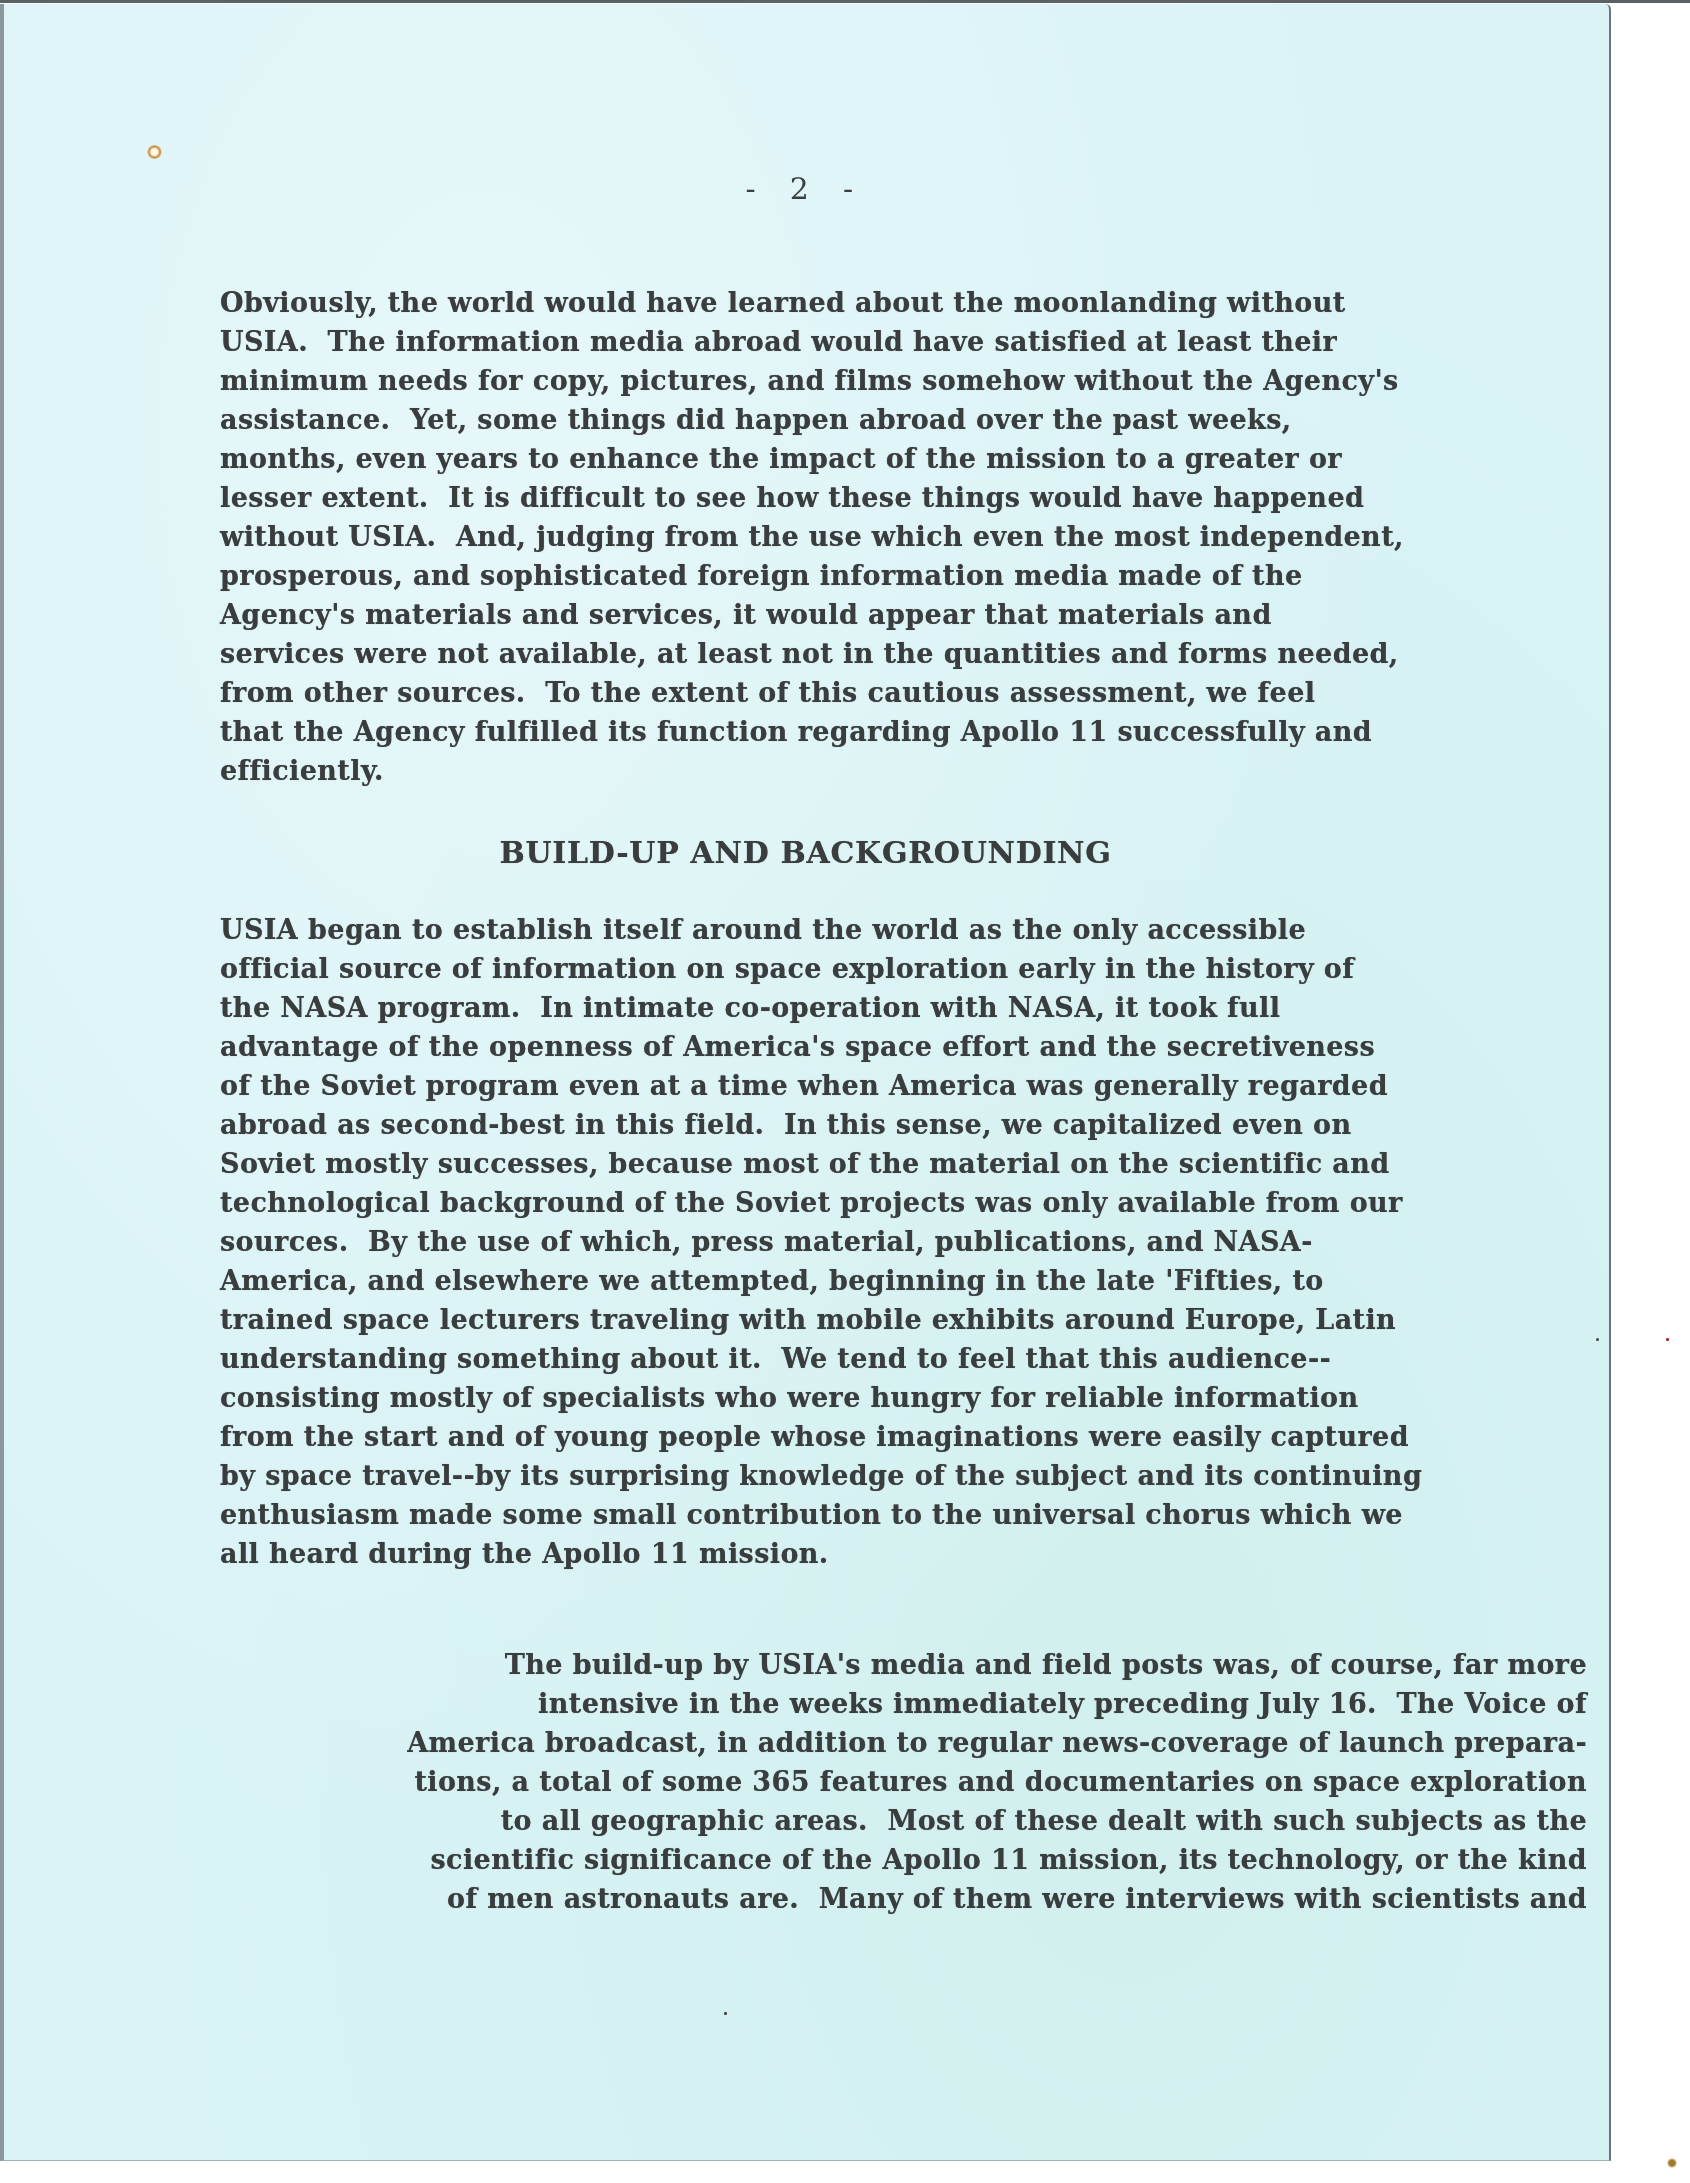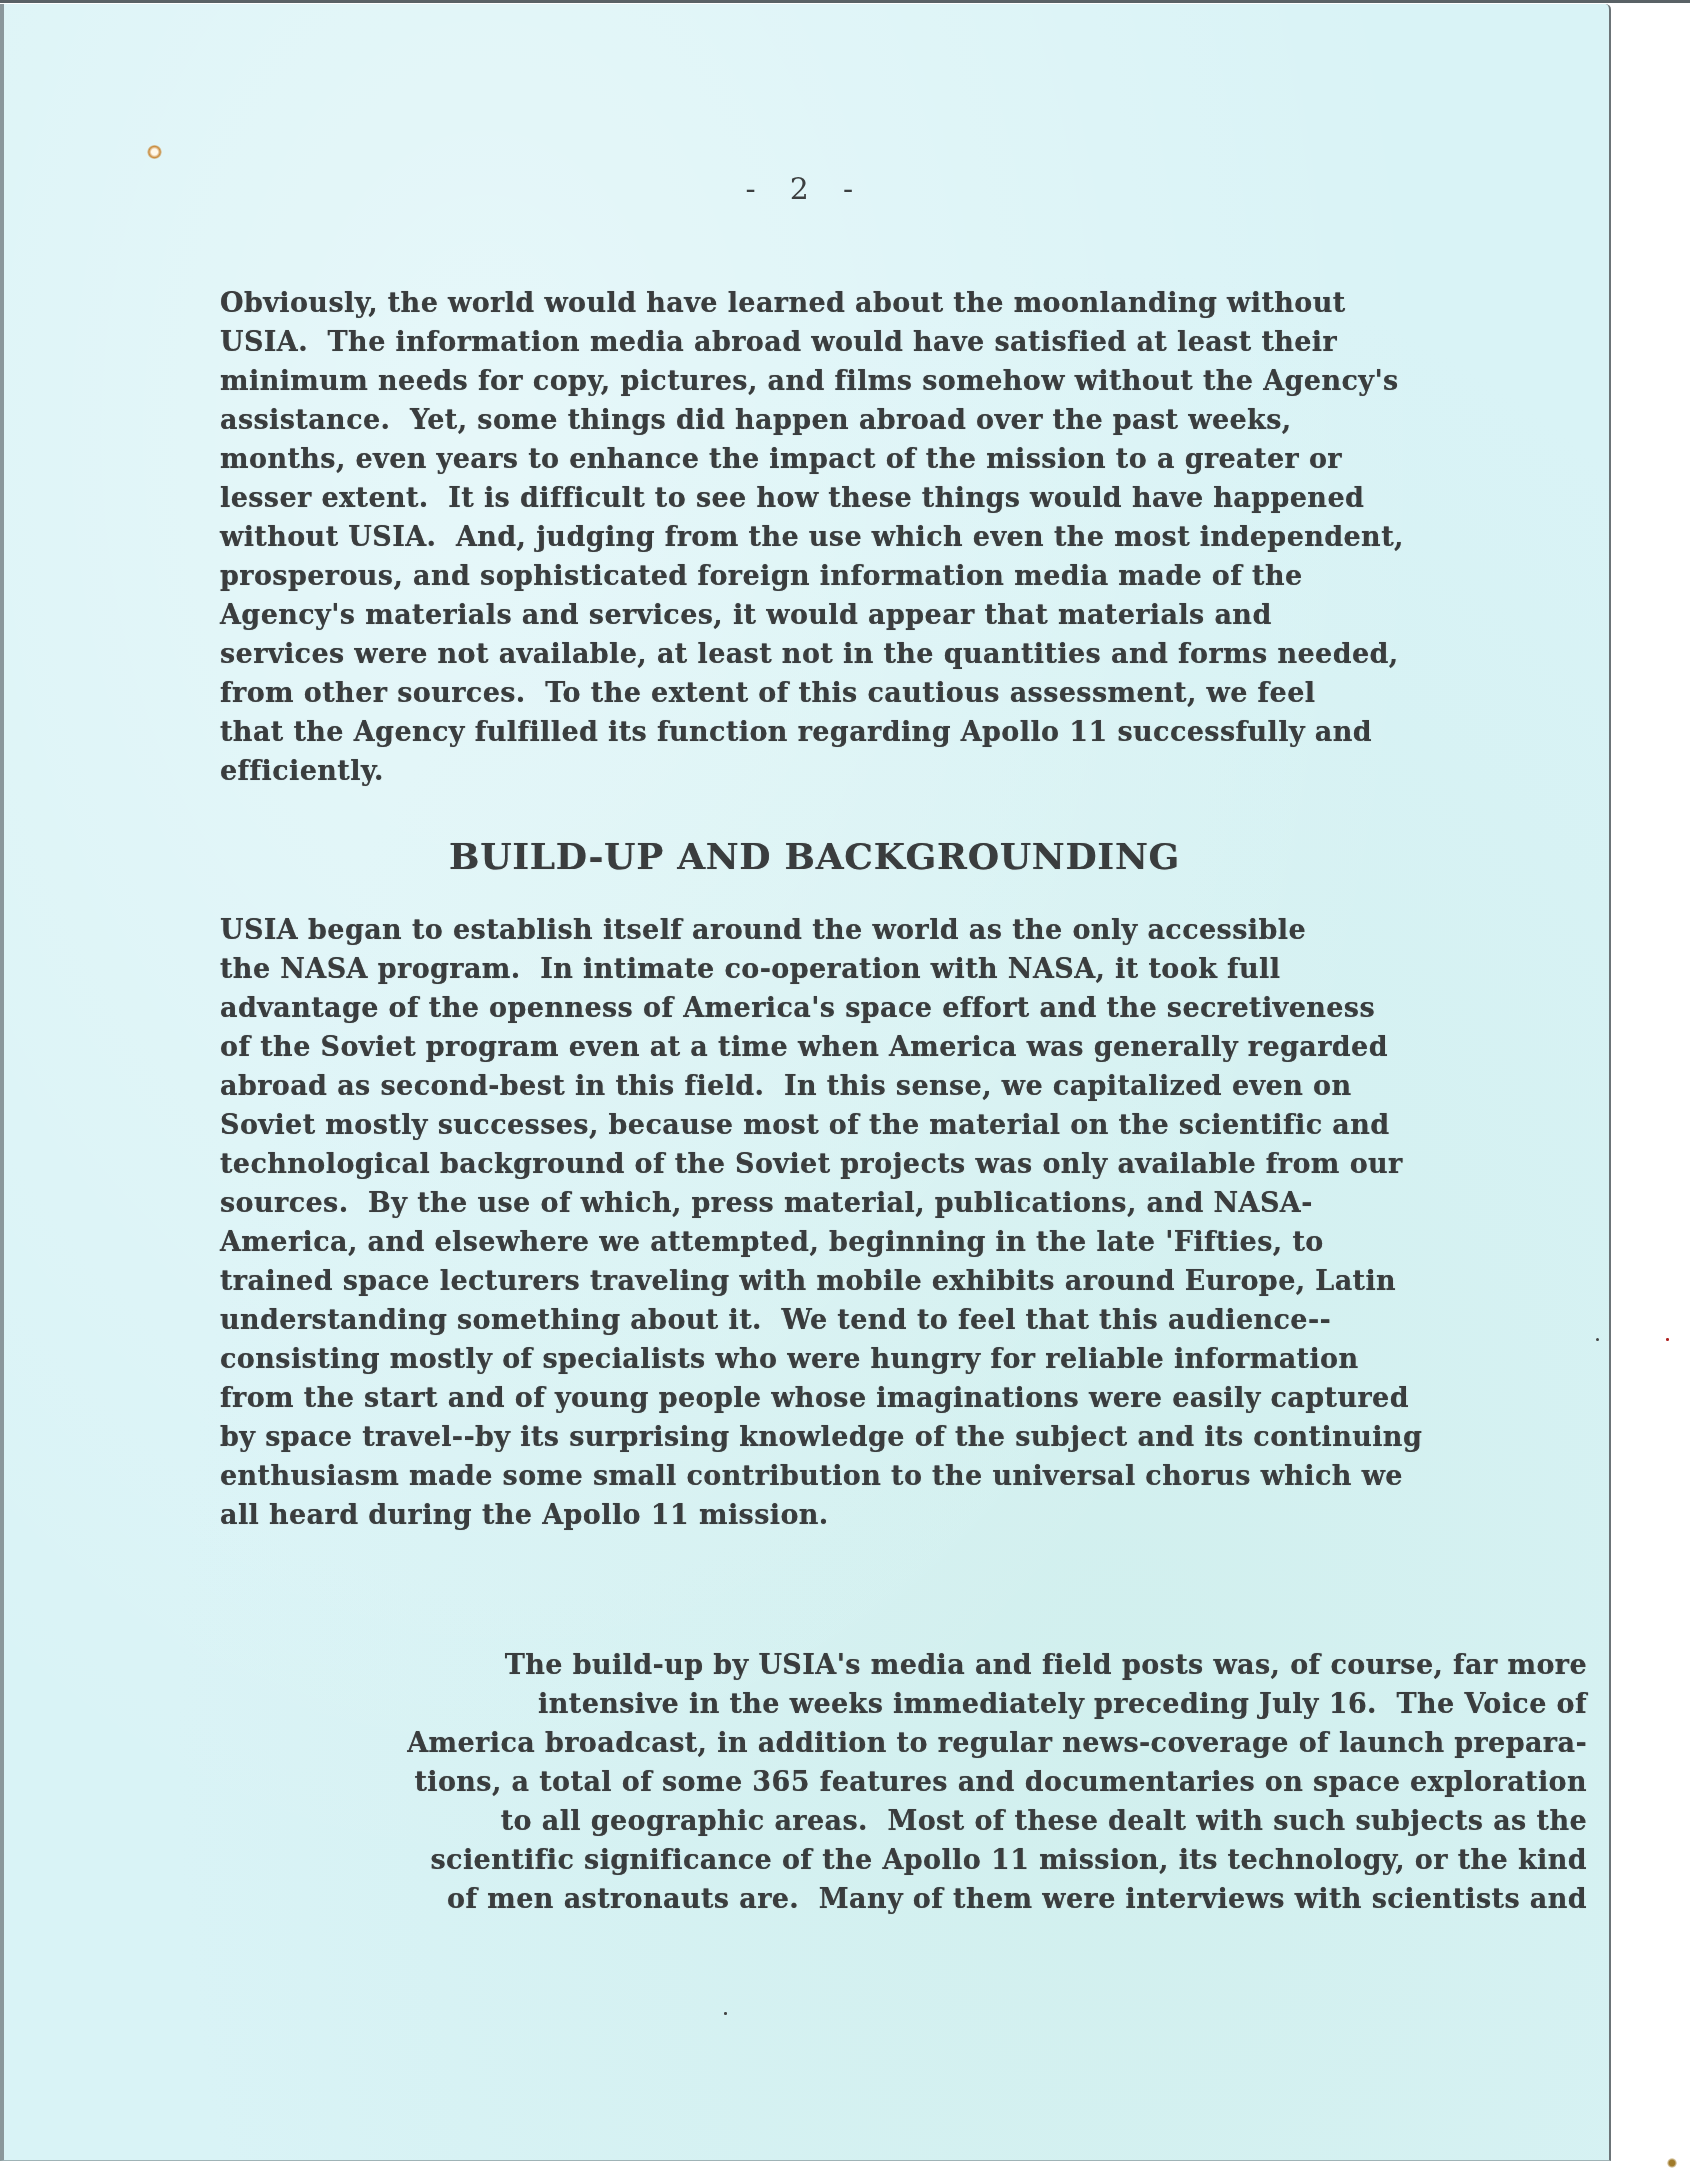--- a/index.html
+++ b/index.html
@@ -79,26 +79,26 @@
       text-shadow: 0 0 0.7px rgba(40,40,40,0.6);
       margin-left: 20px;
     }
     .text-block .line {
       display: block;
       white-space: pre;
     }
     .p1 { top: 283px; }
     .heading {
       position: absolute;
-      left: 9px;
+      left: 0;
       width: 1611px;
       top: 835px;
       text-align: center;
       font-family: "DejaVu Serif", serif;
-      font-size: 36px;
+      font-size: 30px;
       font-weight: bold;
       color: #3a3d3e;
       letter-spacing: 0.7px;
       text-shadow: 0 0 0.7px rgba(40,40,40,0.6);
     }
     .p2 { top: 910px; }
     .p3 { top: 1645px; text-align: right; }
     .speck {
       position: absolute;
       width: 3.4px;
@@ -139,20 +139,21 @@
   <span class="line">services were not available, at least not in the quantities and forms needed,</span>
   <span class="line">from other sources.  To the extent of this cautious assessment, we feel</span>
   <span class="line">that the Agency fulfilled its function regarding Apollo 11 successfully and</span>
   <span class="line">efficiently.</span>
 </div>
 
 <div class="heading">BUILD-UP AND BACKGROUNDING</div>
 
 <div class="text-block p2">
   <span class="line">USIA began to establish itself around the world as the only accessible</span>
+  <span class="line">official source of information on space exploration early in the history of</span>
   <span class="line">the NASA program.  In intimate co-operation with NASA, it took full</span>
   <span class="line">advantage of the openness of America's space effort and the secretiveness</span>
   <span class="line">of the Soviet program even at a time when America was generally regarded</span>
   <span class="line">abroad as second-best in this field.  In this sense, we capitalized even on</span>
   <span class="line">Soviet mostly successes, because most of the material on the scientific and</span>
   <span class="line">technological background of the Soviet projects was only available from our</span>
   <span class="line">sources.  By the use of which, press material, publications, and NASA-</span>
   <span class="line">America, and elsewhere we attempted, beginning in the late 'Fifties, to</span>
   <span class="line">trained space lecturers traveling with mobile exhibits around Europe, Latin</span>
   <span class="line">understanding something about it.  We tend to feel that this audience--</span>

